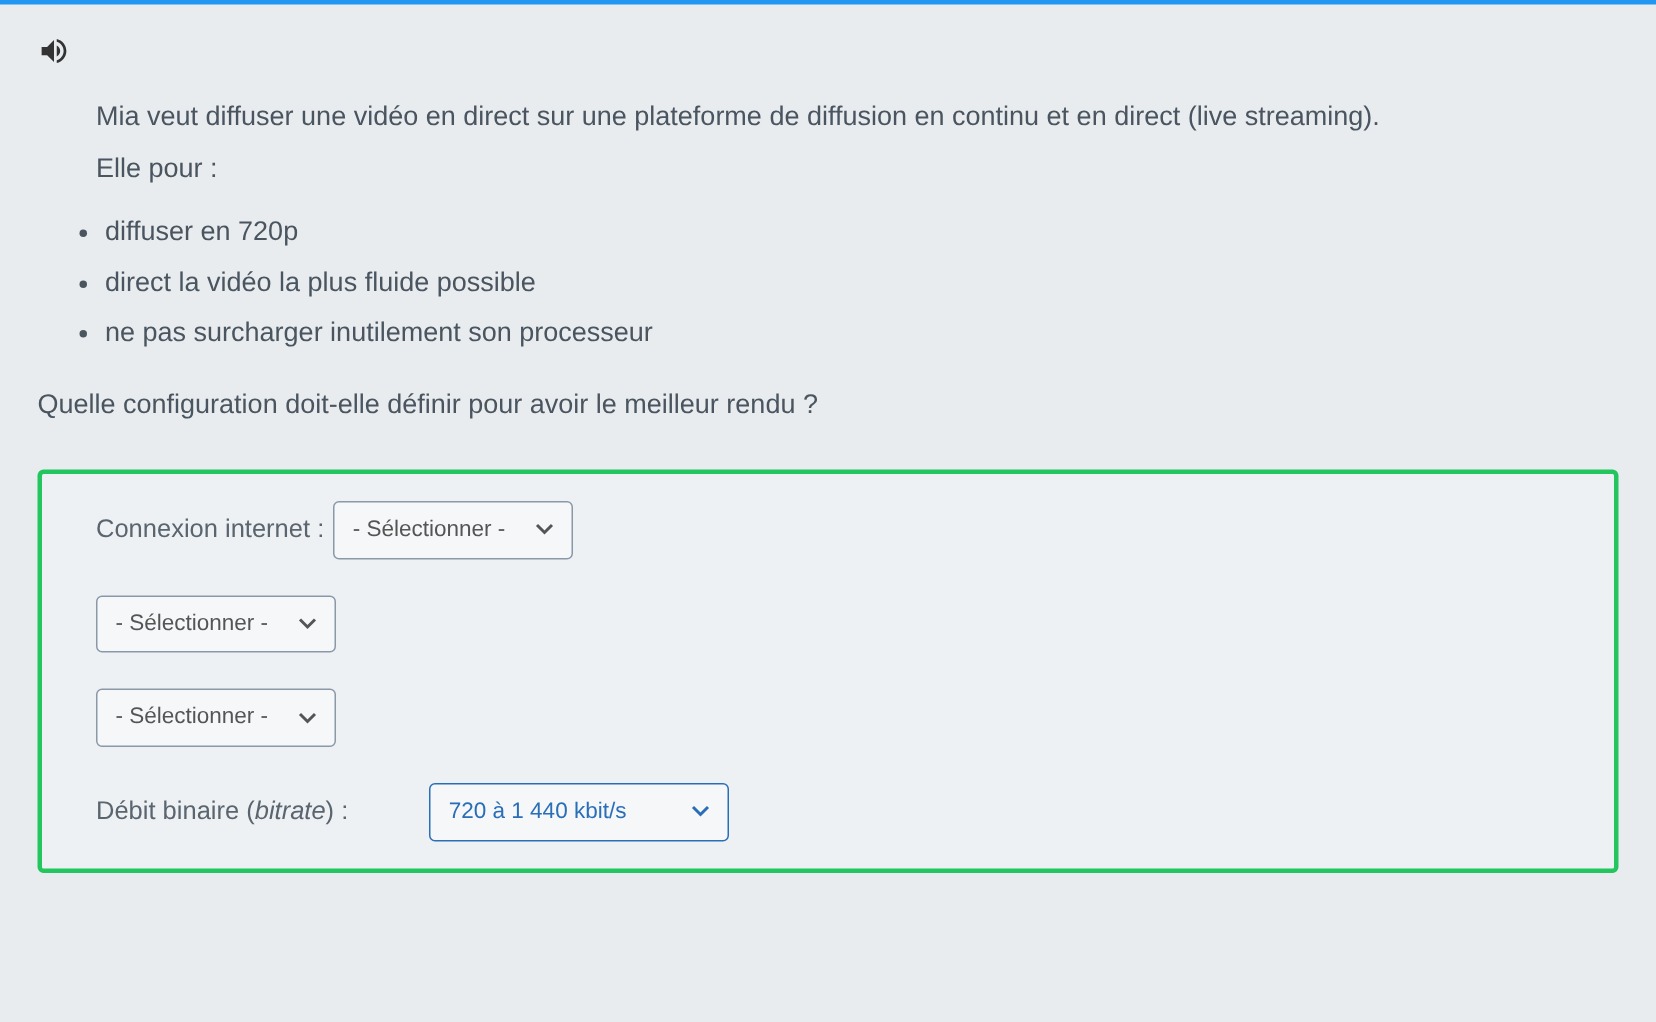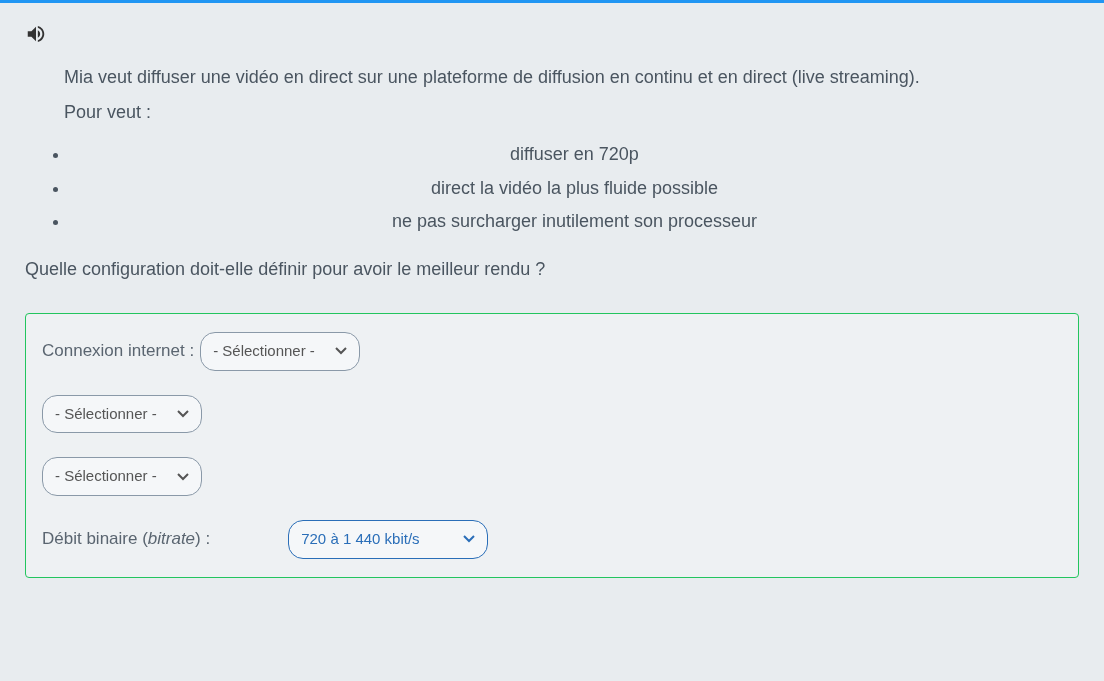--- a/index.html
+++ b/index.html
@@ -31,52 +31,50 @@
     .intro p {
       margin-bottom: 6px;
       margin-left: 39px;
     }
     ul {
       margin: 12px 0 18px 45px;
       list-style: disc;
     }
     ul li {
       margin-bottom: 4px;
-      text-align: center;
     }
     .question {
       margin-top: 10px;
       margin-bottom: 28px;
     }
     .form-area {
-      border: 1px solid #22c55e;
+      border: 3px solid #22c55e;
       border-radius: 4px;
-      padding: 18px 16px;
+      padding: 18px 36px;
       background: rgba(255,255,255,0.25);
     }
     .form-row {
       display: flex;
       align-items: center;
       margin-bottom: 24px;
     }
     .form-row:last-child {
       margin-bottom: 0;
-      gap: 24px;
     }
     .form-label {
       color: #5a6570;
       font-size: 17px;
       margin-right: 6px;
     }
     .select-box {
       display: inline-flex;
       align-items: center;
       justify-content: space-between;
       border: 1.5px solid #8a99a8;
-      border-radius: 15px;
+      border-radius: 4px;
       padding: 6px 12px;
       background: #f5f7f9;
       color: #555;
       font-size: 15px;
       min-width: 160px;
       cursor: pointer;
     }
     .select-box.selected {
       border-color: #2a6eb8;
       color: #2a6eb8;
@@ -111,21 +109,21 @@
 
 
 <div class="audio-icon">
   <svg viewBox="0 0 24 24">
       <path d="M3 9v6h4l5 5V4L7 9H3zm13.5 3c0-1.77-1.02-3.29-2.5-4.03v8.05c1.48-.73 2.5-2.25 2.5-4.02zM14 3.23v2.06c2.89.86 5 3.54 5 6.71s-2.11 5.85-5 6.71v2.06c4.01-.91 7-4.49 7-8.77s-2.99-7.86-7-8.77z"></path>
     </svg>
 </div>
 
 <div class="intro">
   <p>Mia veut diffuser une vidéo en direct sur une plateforme de diffusion en continu et en direct (live streaming).</p>
-  <p>Pour veut :</p>
+  <p>Elle pour :</p>
 </div>
 
 <ul>
   <li>diffuser en 720p</li>
   <li>direct la vidéo la plus fluide possible</li>
   <li>ne pas surcharger inutilement son processeur</li>
 </ul>
 
 <p class="question">Quelle configuration doit-elle définir pour avoir le meilleur rendu ?</p>
 

